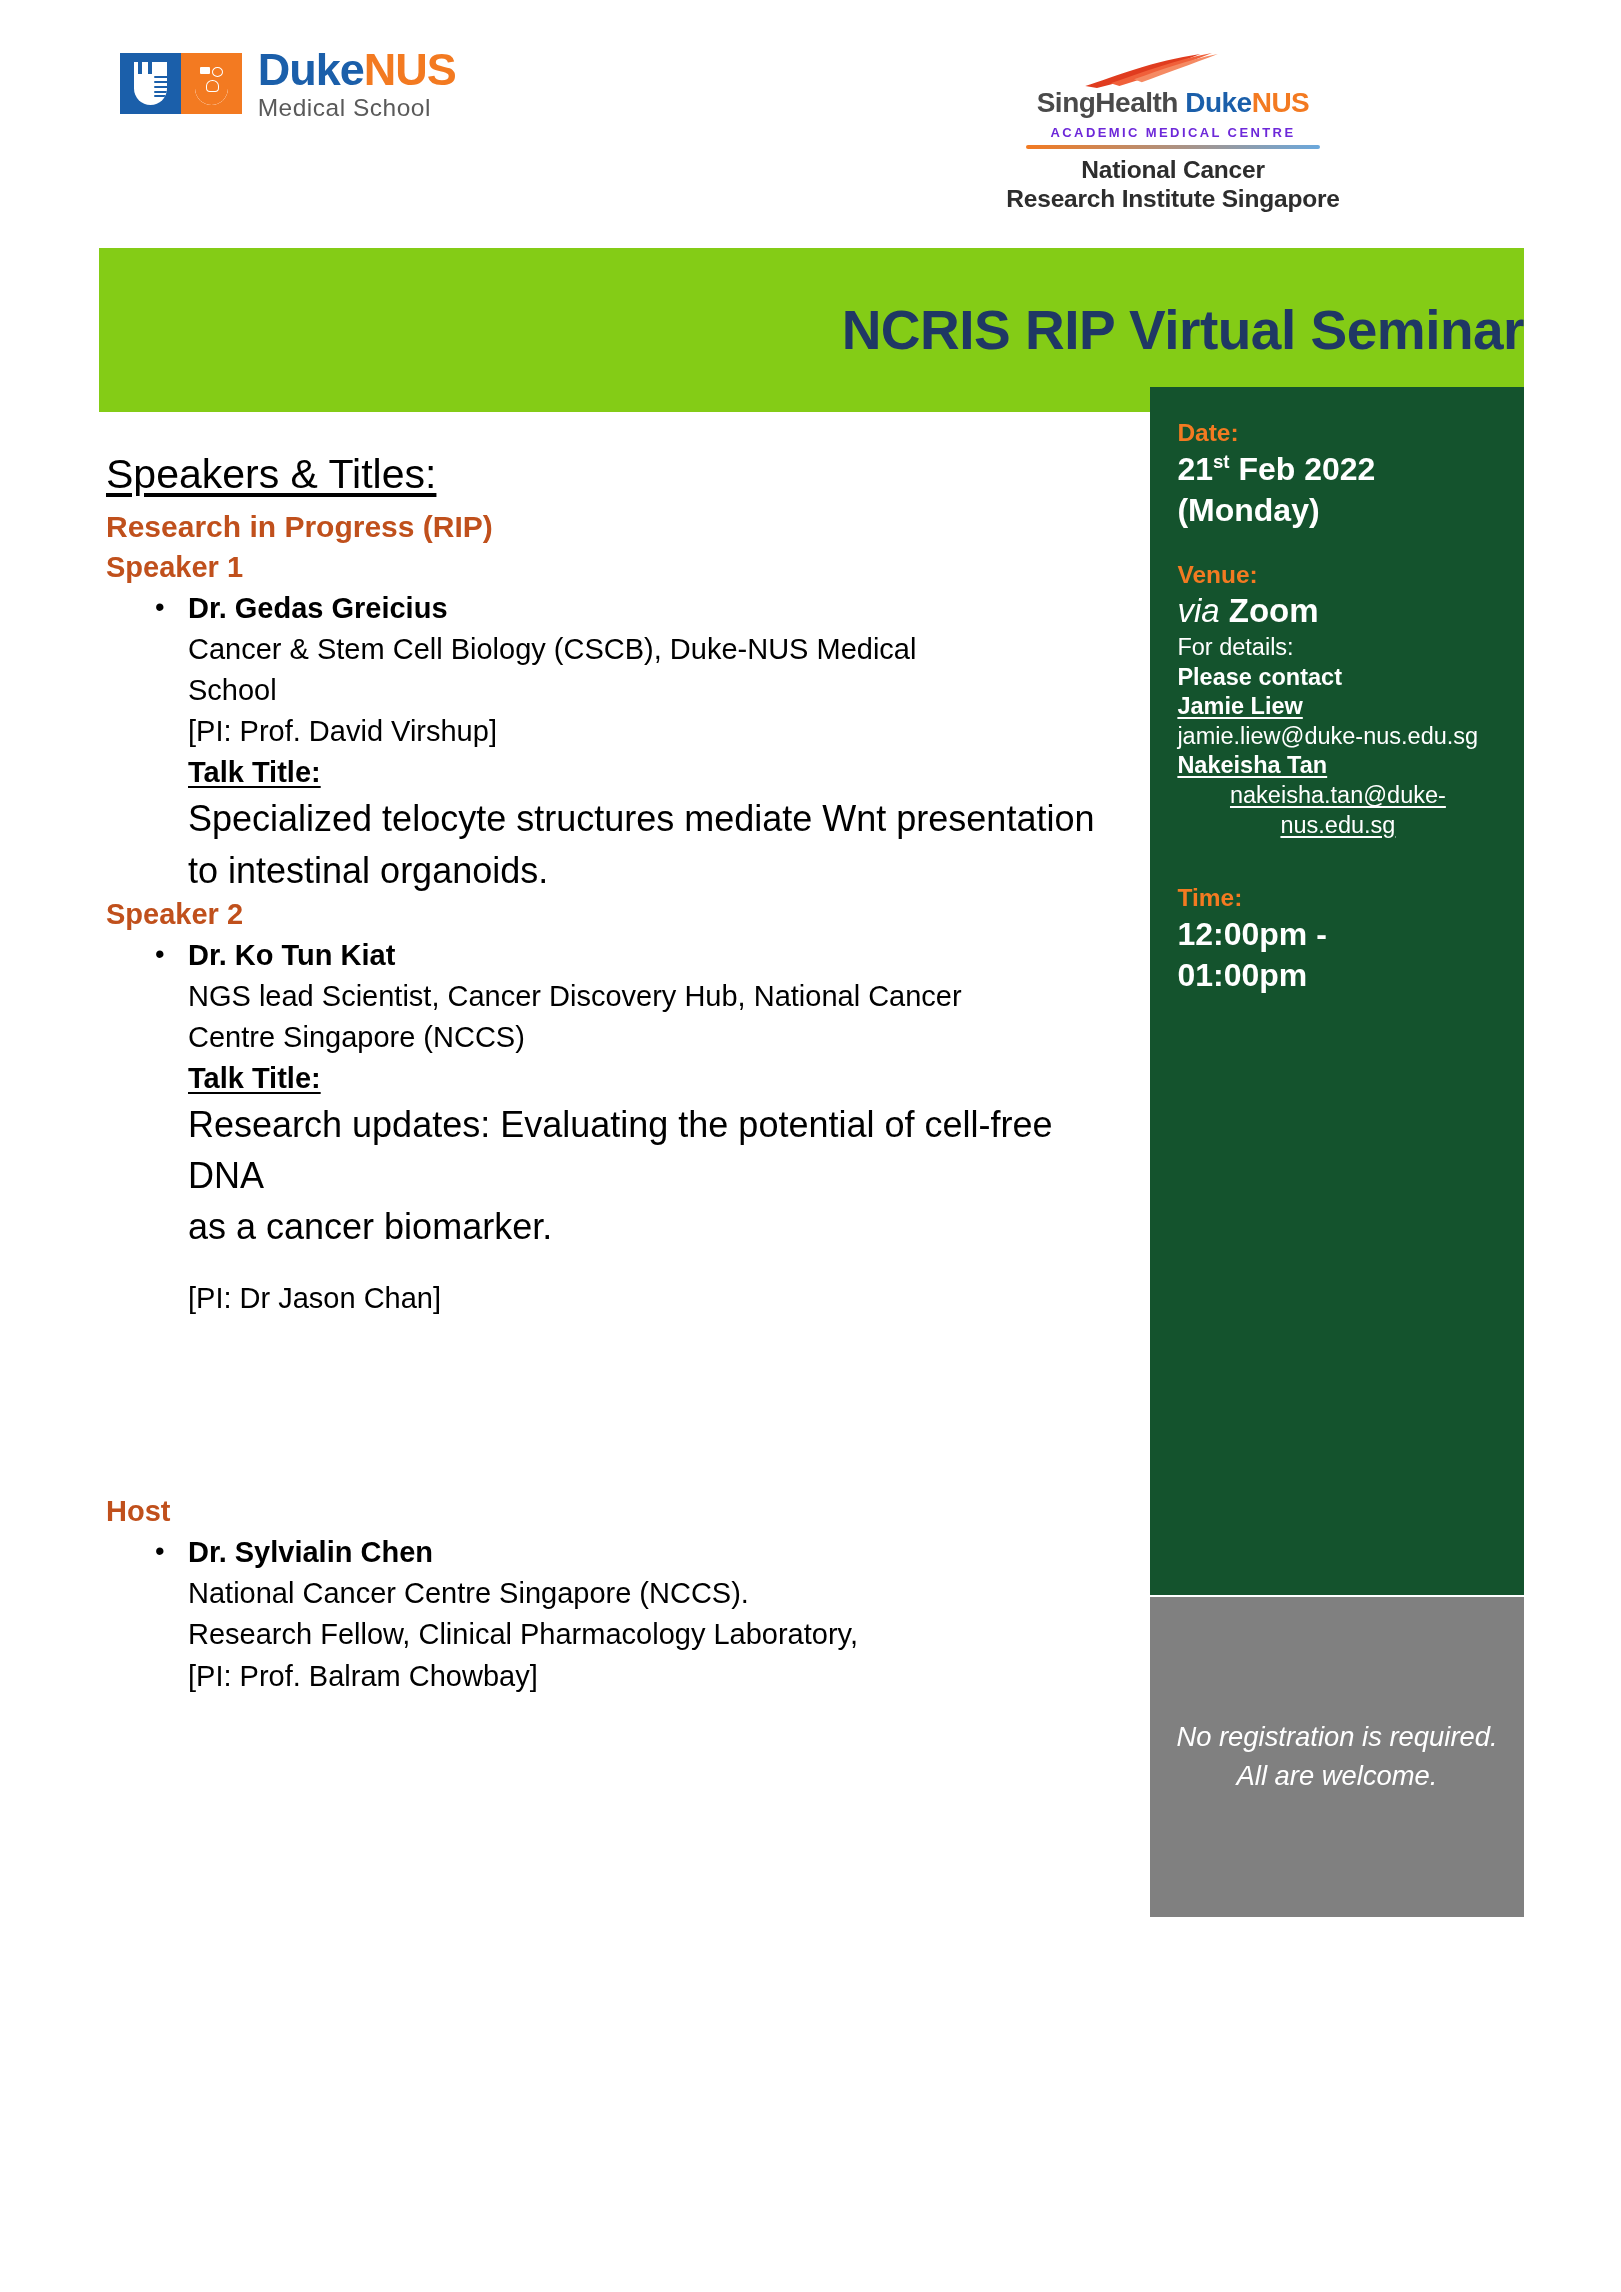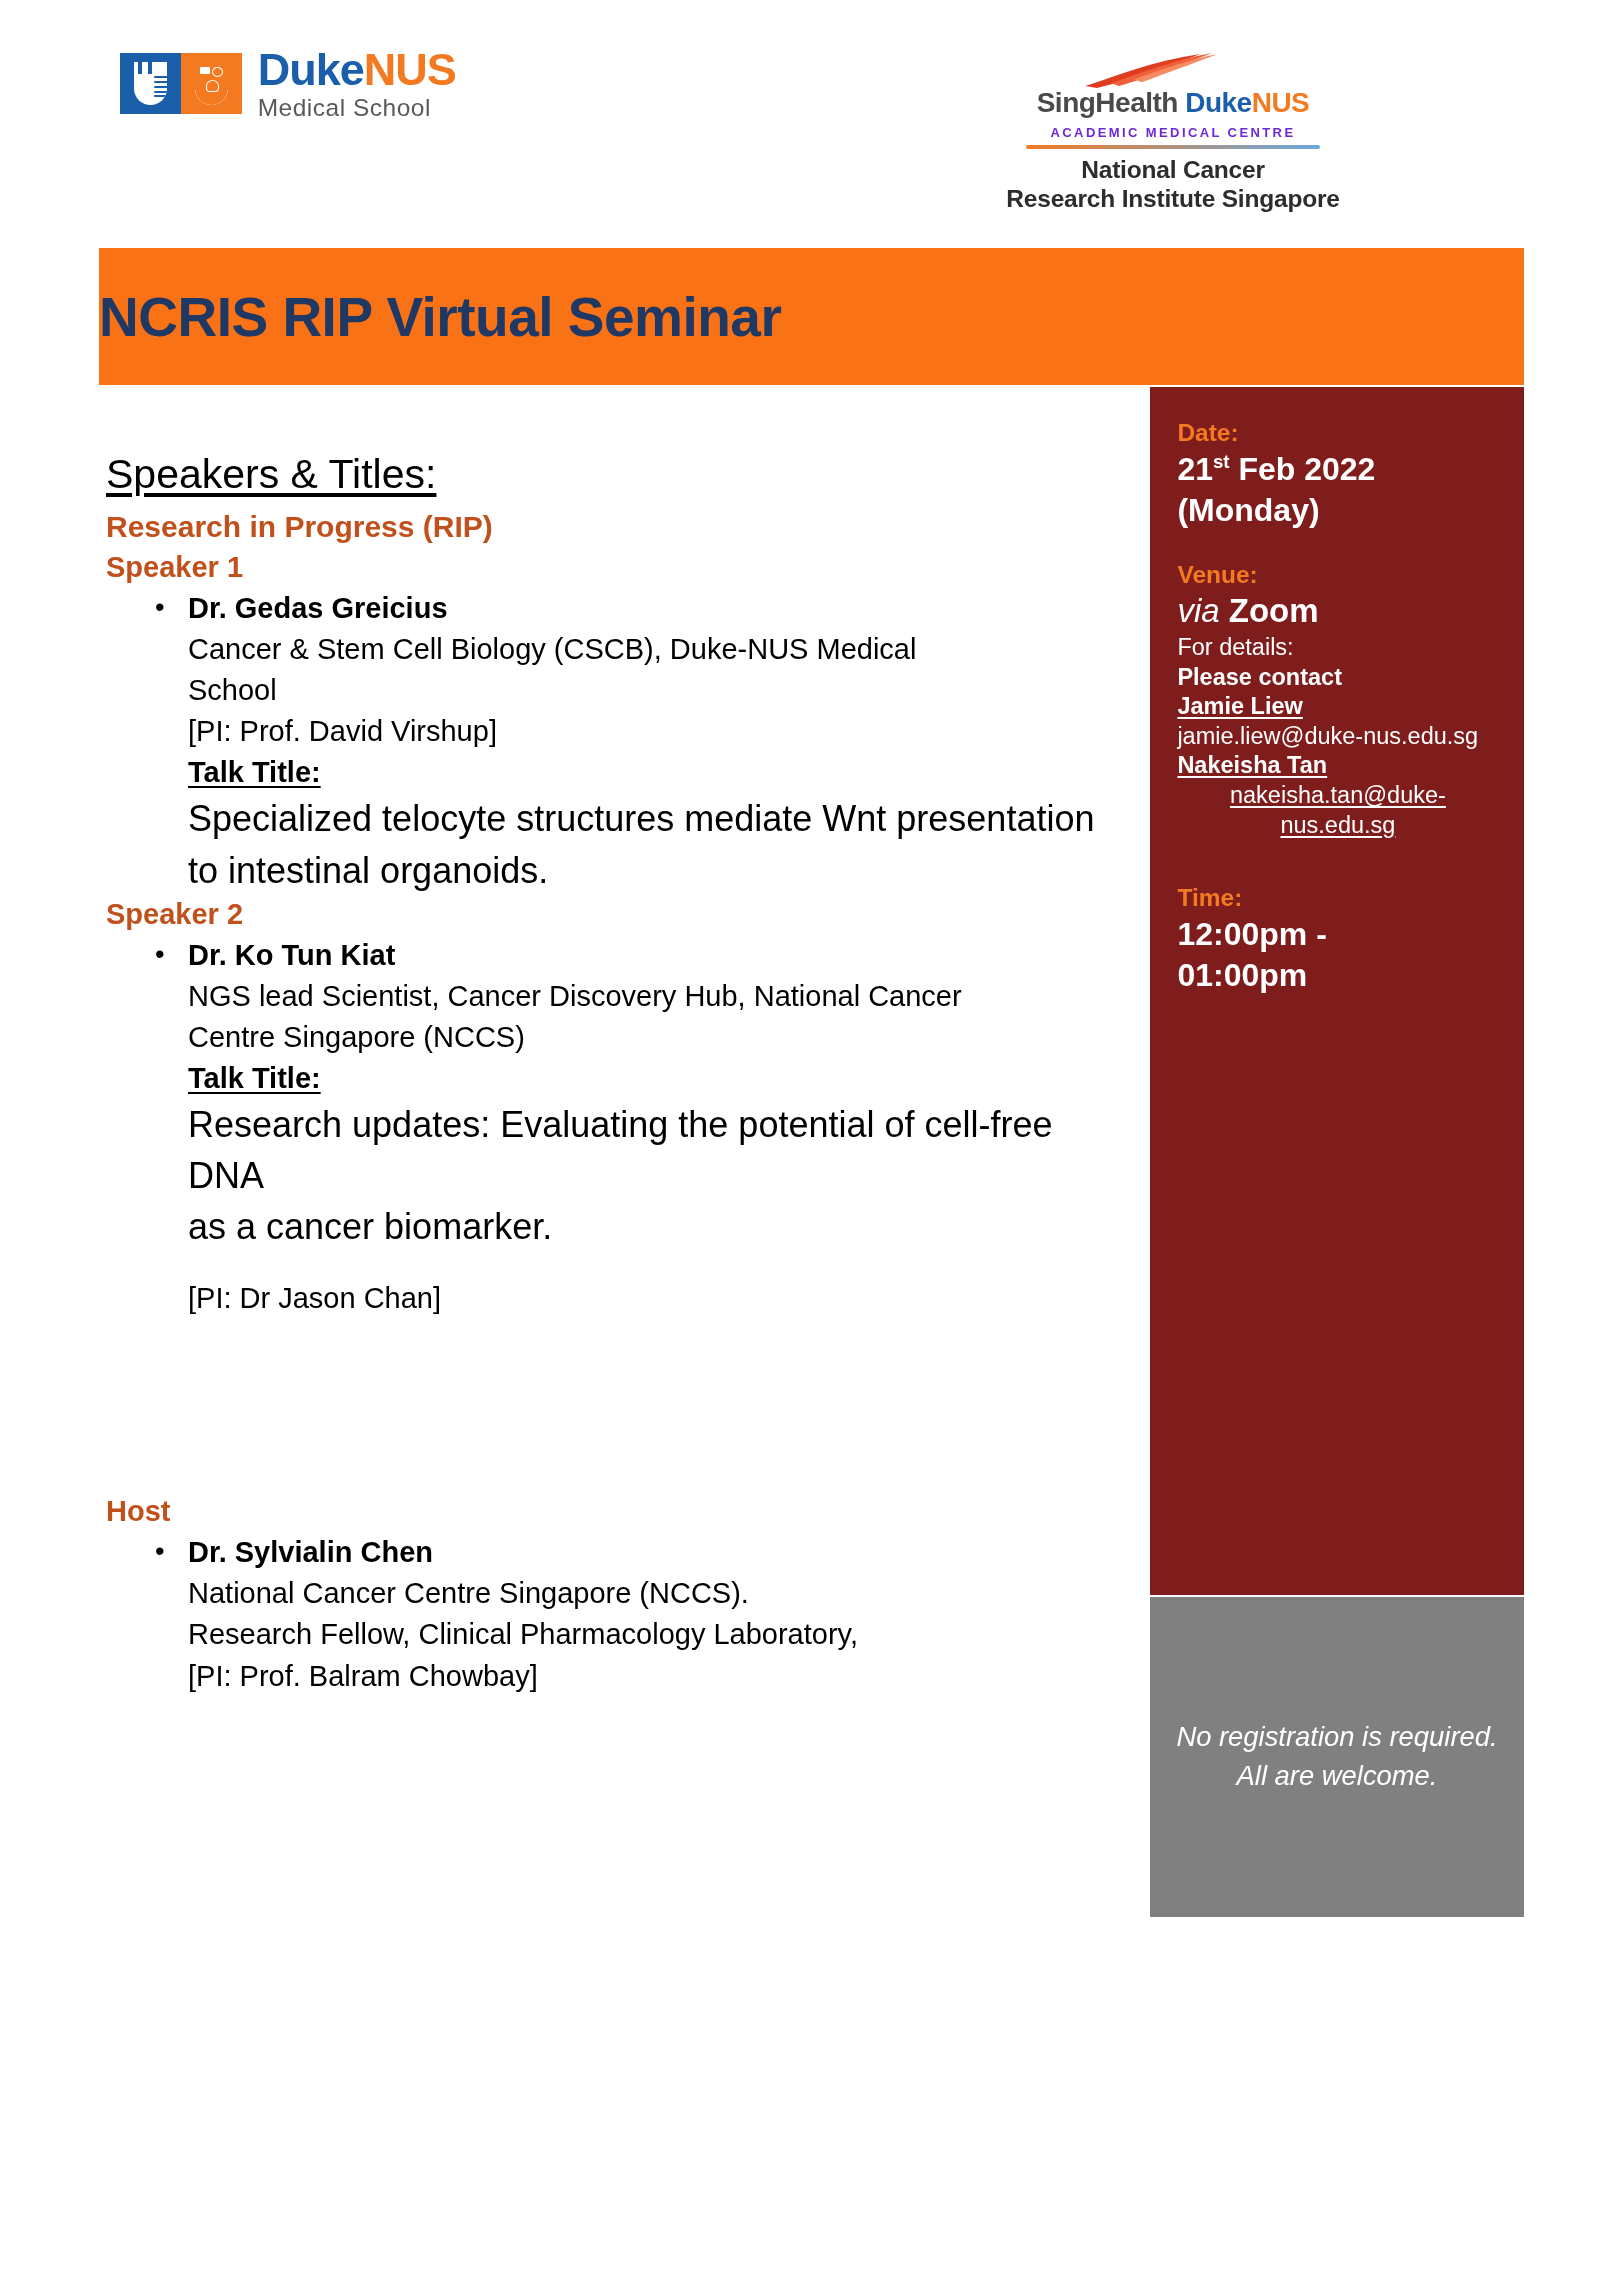--- a/index.html
+++ b/index.html
@@ -168,25 +168,25 @@
     line-height: 1.18;
     letter-spacing: -0.2px;
   }
 
   
   #title-banner {
     position: absolute;
     left: 99px;
     top: 248px;
     width: 1425px;
-    height: 137px;
-    background: #f97316;
+    height: 164px;
+    background: #84cc16;
     display: flex;
     align-items: center;
-    justify-content: flex-start;
+    justify-content: flex-end;
   }
   #seminar-title {
     font-size: 55px;
     font-weight: bold;
     color: #1F3864;
     letter-spacing: -0.5px;
   }
 
   
   #content-column {
@@ -256,21 +256,21 @@
 
   #host-section { margin-top: 176px; }
 
   
   #info-sidebar {
     position: absolute;
     left: 1150px;
     top: 387px;
     width: 374px;
     height: 1208px;
-    background: #7f1d1d;
+    background: #14532d;
     color: #ffffff;
     box-sizing: border-box;
     padding: 31px 25.5px 0 27.4px;
   }
   .info-label {
     color: #F37A21;
     font-weight: bold;
     font-size: 24.5px;
     line-height: 1.25;
   }

